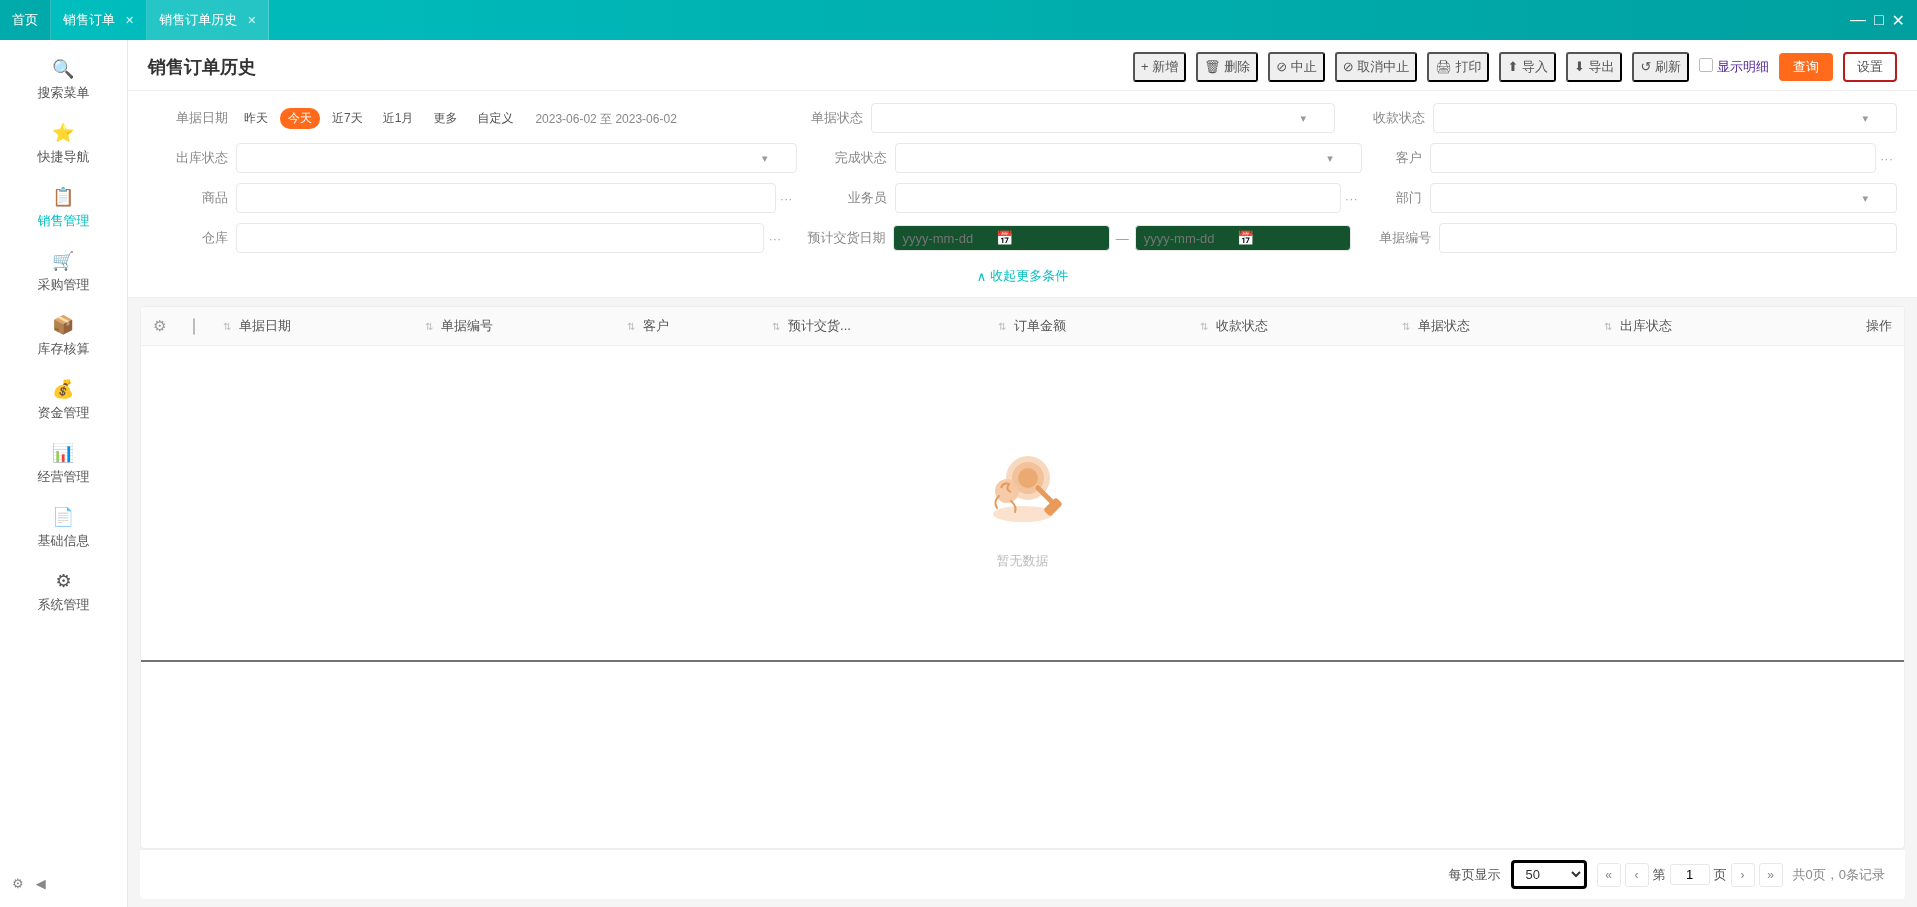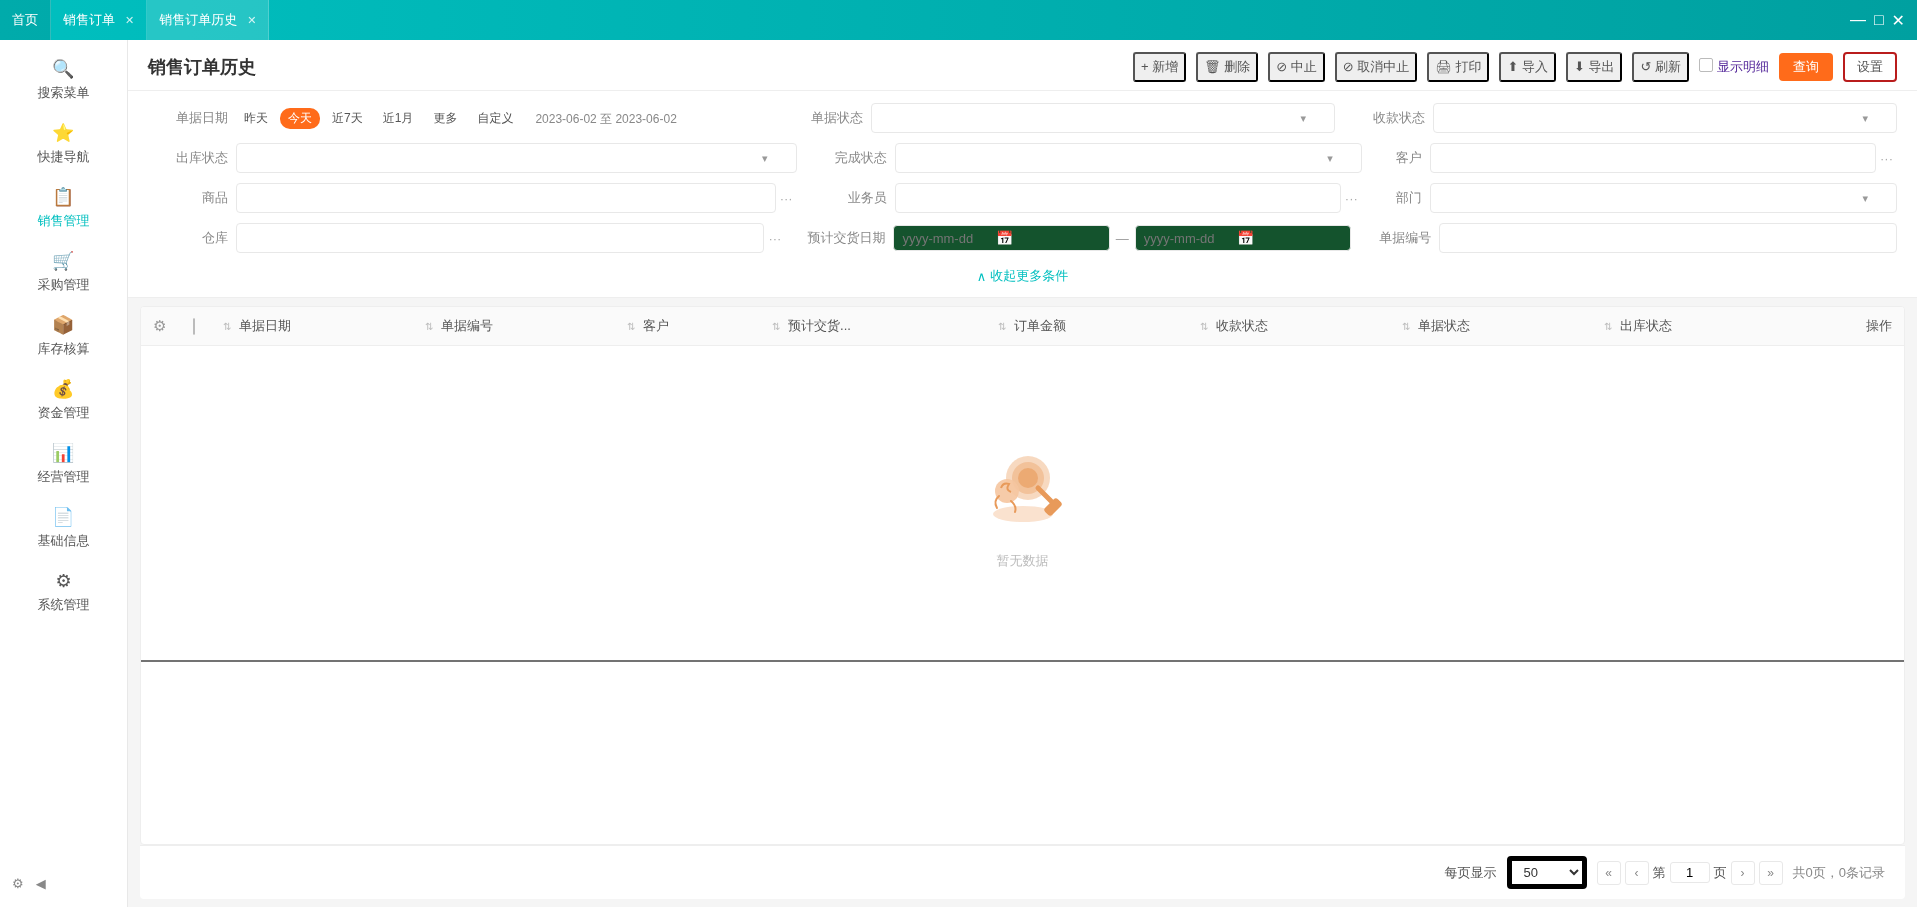--- a/index.html
+++ b/index.html
@@ -308,21 +308,21 @@
       padding: 10px 20px;
       background: #fff;
       border-top: 1px solid #eee;
       gap: 10px;
       flex-shrink: 0;
       margin: 0 12px 8px 12px;
       border-radius: 0 0 4px 4px;
     }
     .pagination-label { color: #555; font-size: 13px; }
     .per-page-select {
-      border: 5px solid #000000;
+      border: 3px solid #000000;
       border-radius: 4px;
       padding: 3px 20px 3px 8px;
       background: #fff;
       font-size: 13px;
       cursor: pointer;
       color: #333;
     }
     .page-nav {
       display: flex;
       align-items: center;

